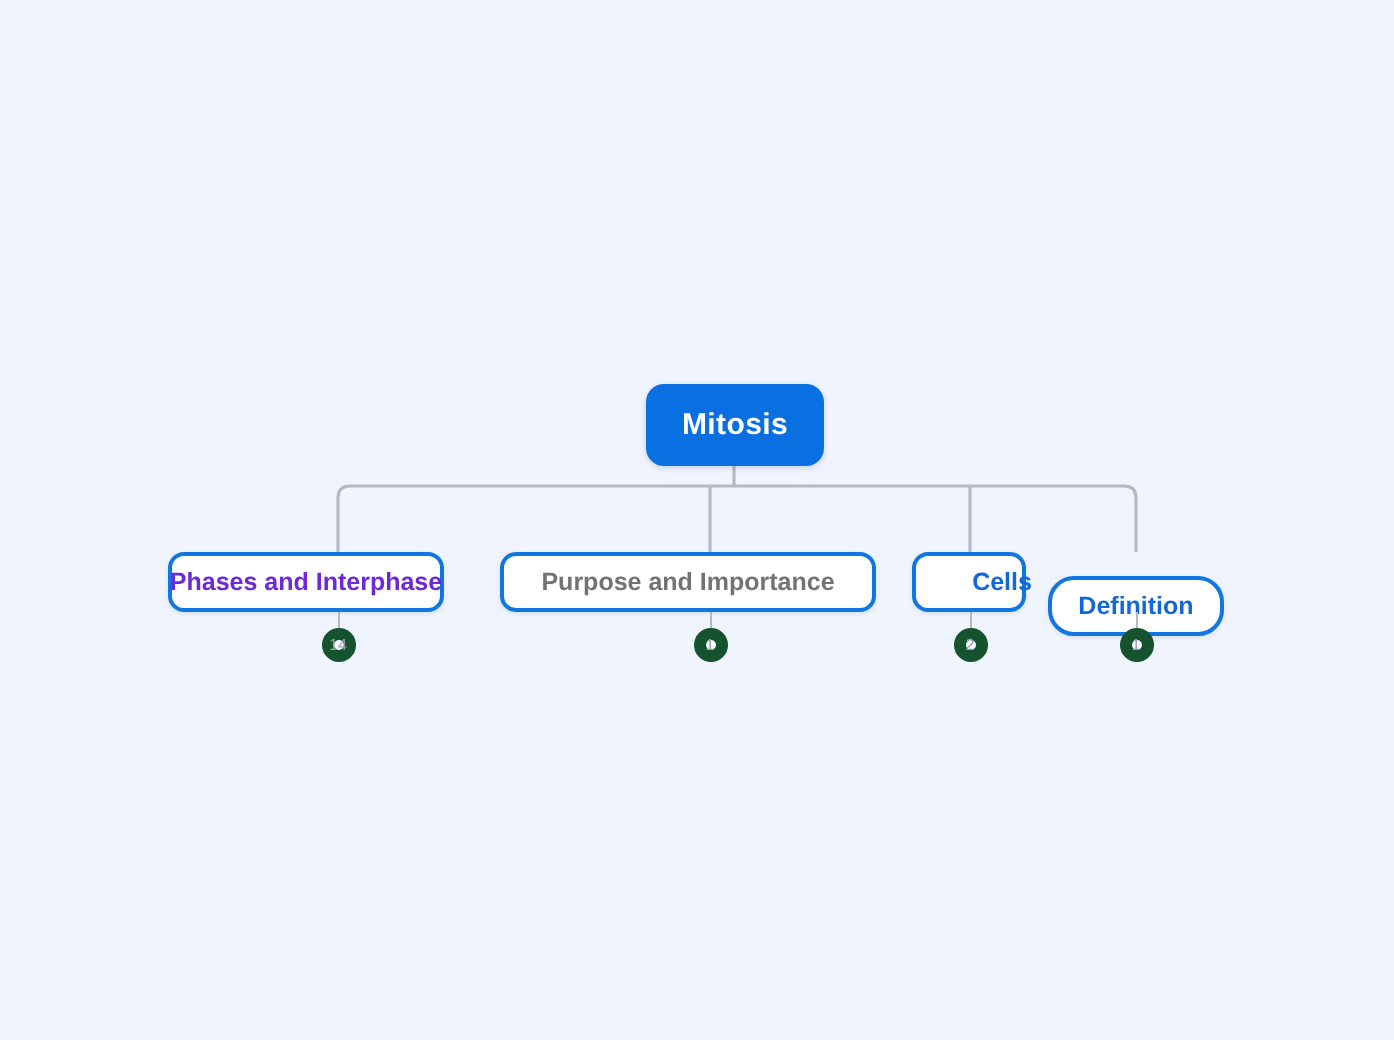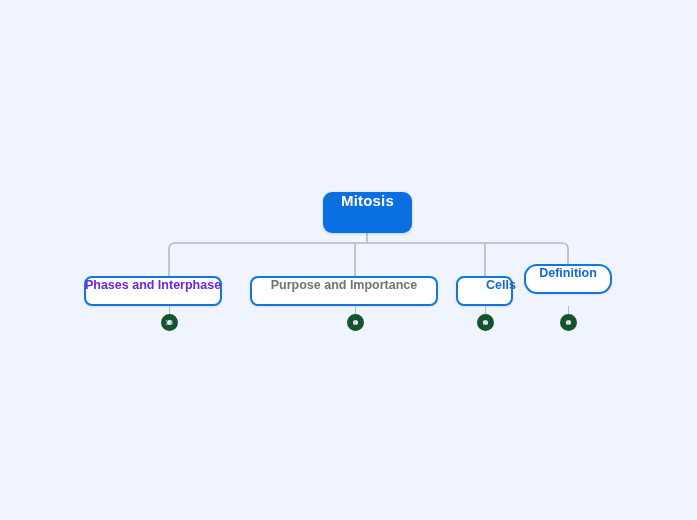--- a/index.html
+++ b/index.html
@@ -22,21 +22,21 @@
     position: absolute;
     left: 0;
     top: 0;
     width: 697px;
     height: 520px;
   }
   .node {
     position: absolute;
     box-sizing: border-box;
     display: flex;
-    align-items: flex-start;
+    align-items: center;
     justify-content: center;
     border-radius: 9px;
     white-space: nowrap;
   }
   .node-root {
     background: #0a6fe0;
     color: #ffffff;
     font-size: 15px;
     font-weight: bold;
     letter-spacing: 0.2px;
@@ -92,20 +92,20 @@
       <div class="node node-child" style="left: 250px; top: 276px; width: 188px; height: 30px; border-color: rgb(17, 119, 224); color: #737373;">
         <span>Purpose and Importance</span>
       </div>
       <div class="badge" style="left: 346.5px; top: 314px;">1</div>
       <div style="position: absolute; left: 354.5px; top: 306px; width: 1.5px; height: 8px; background: rgb(182, 185, 190);"></div>
       <div class="node node-child" style="left: 456px; top: 276px; width: 57px; height: 30px; border-color: rgb(17, 119, 224); color: rgb(18, 104, 216); padding-left: 33px;">
         <span>Cells</span>
       </div>
       <div class="badge" style="left: 476.5px; top: 314px;">2</div>
       <div style="position: absolute; left: 484.5px; top: 306px; width: 1.5px; height: 8px; background: rgb(182, 185, 190);"></div>
-      <div class="node node-child" style="left: 524px; top: 264px; width: 88px; height: 30px; border-color: rgb(17, 119, 224); color: rgb(18, 104, 216); border-radius: 13px;">
+      <div class="node node-child" style="left: 524px; top: 288px; width: 88px; height: 30px; border-color: rgb(17, 119, 224); color: rgb(18, 104, 216); border-radius: 13px;">
         <span>Definition</span>
       </div>
       <div class="badge" style="left: 559.5px; top: 314px;">1</div>
       <div style="position: absolute; left: 567.5px; top: 306px; width: 1.5px; height: 8px; background: rgb(182, 185, 190);"></div>
     </div>
 
 </div>
 
 </body></html>

